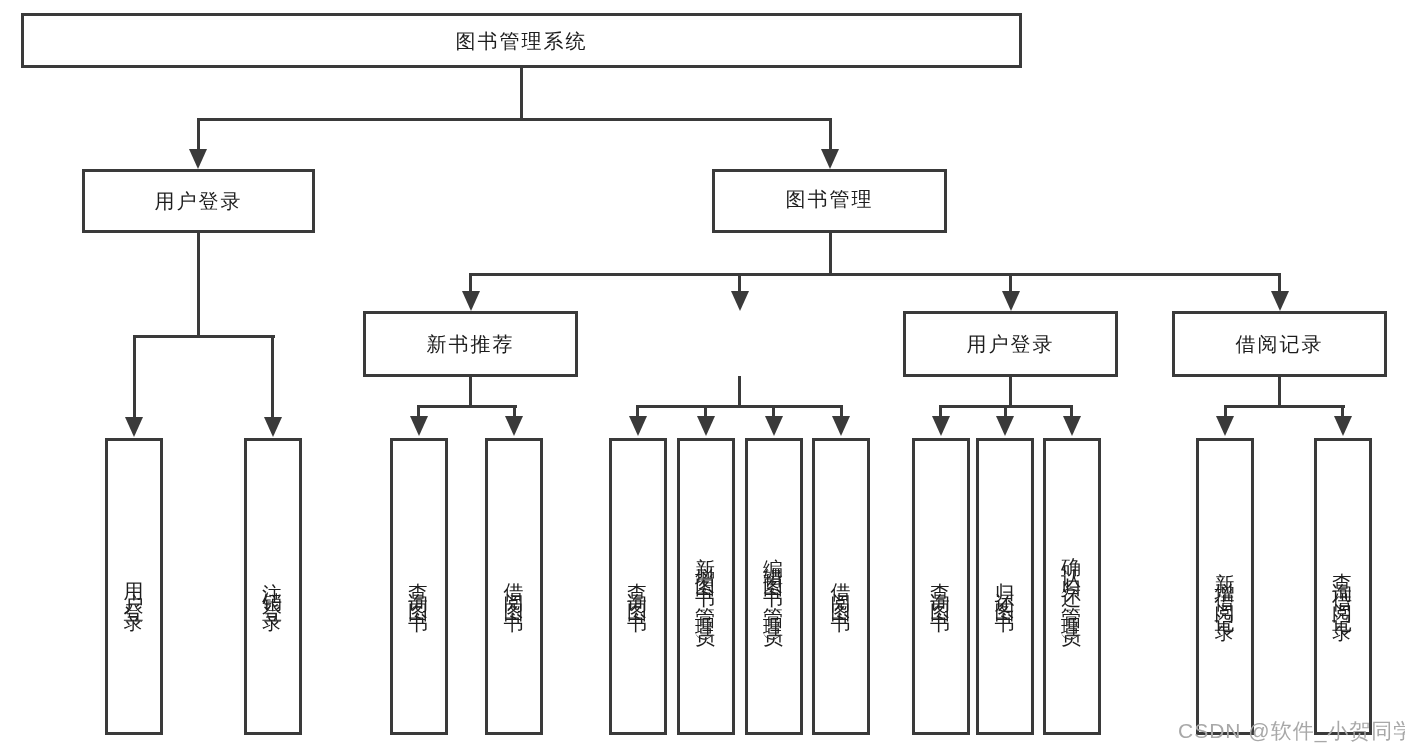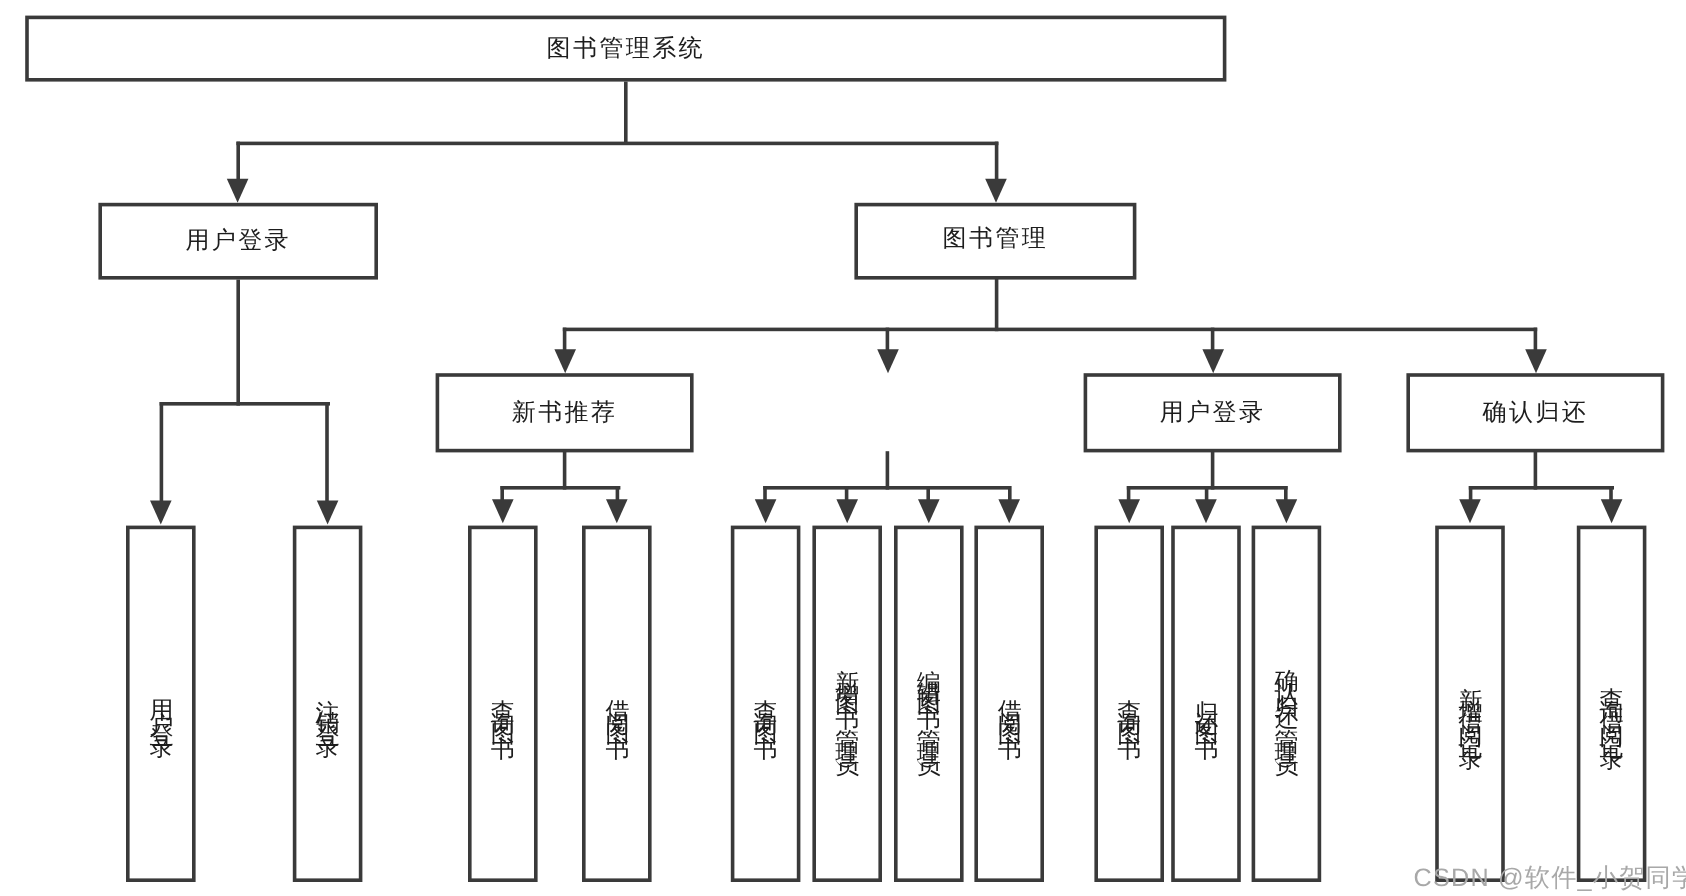--- a/index.html
+++ b/index.html
@@ -88,21 +88,21 @@
   <div class="arrow" style="left:461.5px;top:291px;"></div>
   <div class="vl" style="left:738px;top:273px;height:19px;"></div>
   <div class="arrow" style="left:730.5px;top:291px;"></div>
   <div class="vl" style="left:1009px;top:273px;height:19px;"></div>
   <div class="arrow" style="left:1001.5px;top:291px;"></div>
   <div class="vl" style="left:1278px;top:273px;height:19px;"></div>
   <div class="arrow" style="left:1270.5px;top:291px;"></div>
 
   <div class="box" style="left:363px;top:311px;width:215px;height:66px;">新书推荐</div>
   <div class="box" style="left:903px;top:311px;width:215px;height:66px;">用户登录</div>
-  <div class="box" style="left:1172px;top:311px;width:215px;height:66px;">确认归还</div>
+  <div class="box" style="left:1172px;top:311px;width:215px;height:66px;">借阅记录</div>
 
   <div class="vl" style="left:469px;top:376px;height:32px;"></div>
   <div class="hl" style="left:417px;top:405px;width:100px;"></div>
   <div class="vl" style="left:417px;top:405px;height:12px;"></div>
   <div class="arrow" style="left:409.5px;top:416px;"></div>
   <div class="vl" style="left:512.5px;top:405px;height:12px;"></div>
   <div class="arrow" style="left:505px;top:416px;"></div>
 
   <div class="vl" style="left:738px;top:376px;height:32px;"></div>
   <div class="hl" style="left:636px;top:405px;width:206px;"></div>

